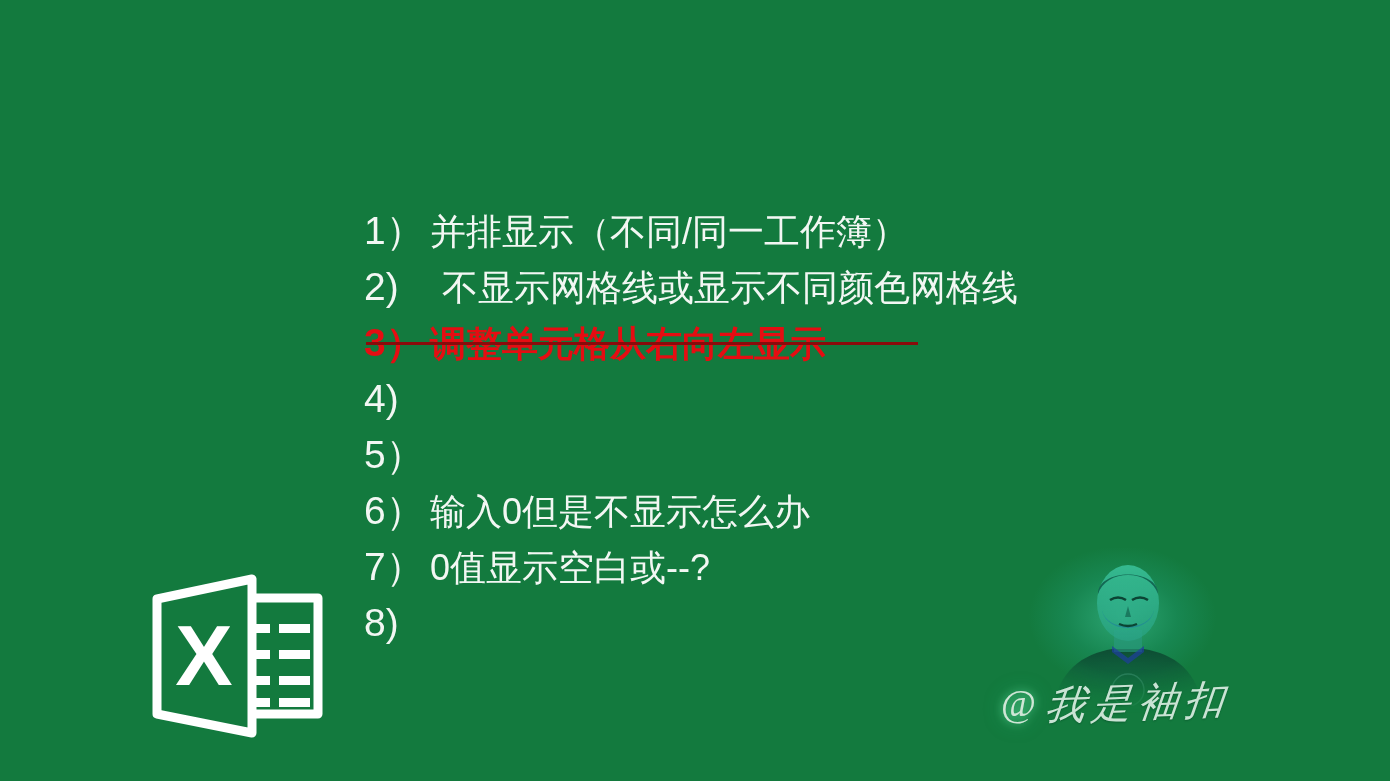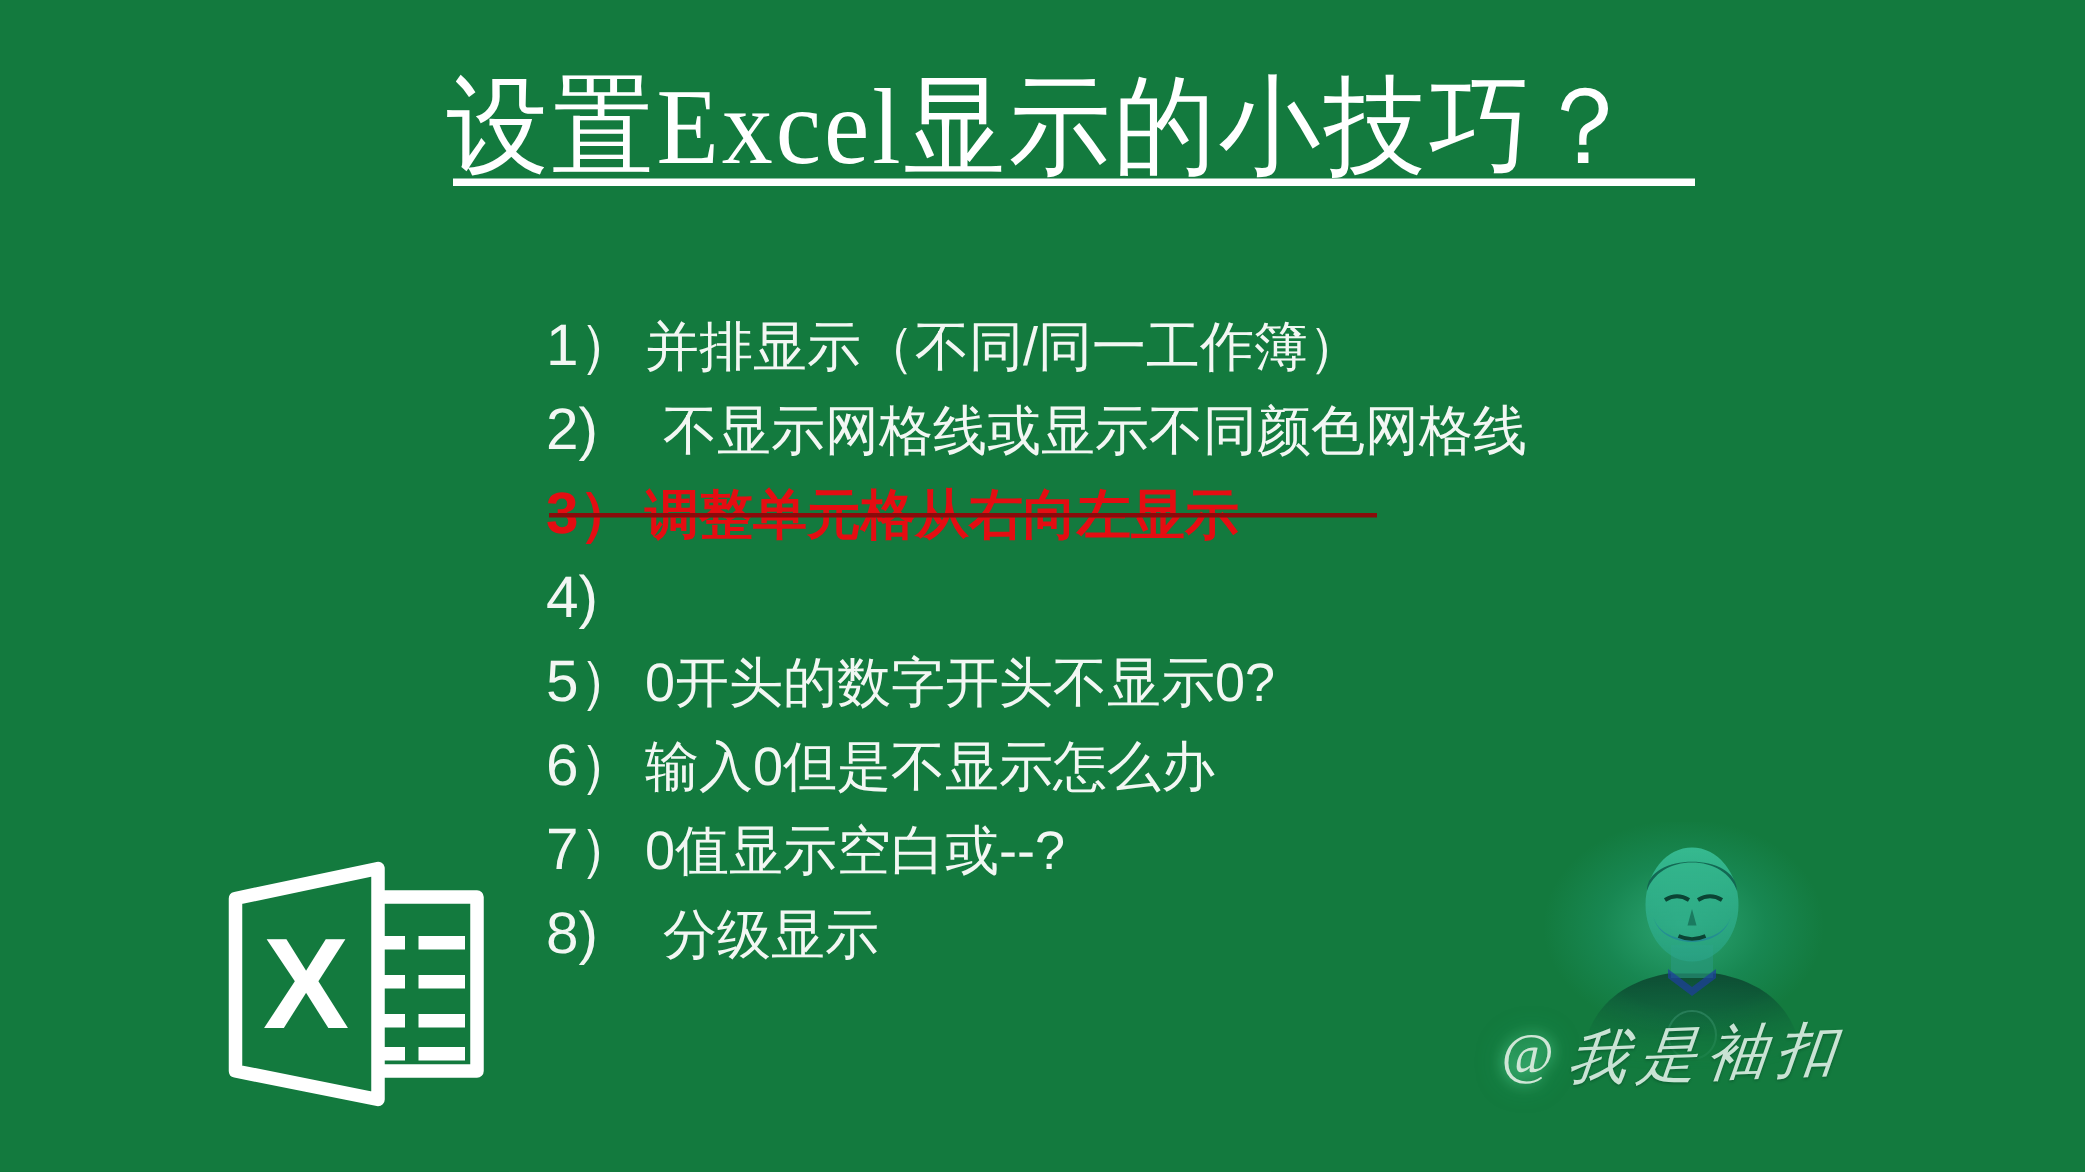--- a/index.html
+++ b/index.html
@@ -162,26 +162,20 @@
     transform: skewX(-8deg) rotate(-2.2deg);
     text-shadow: 0 1px 2px rgba(0, 60, 30, 0.45);
     opacity: 0.93;
   }
 </style>
 </head>
 <body>
 
 <div id="slide">
 
-  <div id="title-block">
-    <div id="title-inner">
-      <span id="title-text">设置Excel显示的小技巧？</span>
-      <div id="title-underline"></div>
-    </div>
-  </div>
 
   <div id="list">
 
     <div class="list-item">
       <span class="item-num">1）</span>
       <span class="item-text">并排显示（不同/同一工作簿）</span>
     </div>
 
     <div class="list-item spaced">
       <span class="item-num">2)</span>
@@ -193,36 +187,34 @@
       <span class="item-text">调整单元格从右向左显示</span>
       <span class="strike-line"></span>
     </div>
 
     <div class="list-item spaced">
       <span class="item-num">4)</span>
     </div>
 
     <div class="list-item">
       <span class="item-num">5）</span>
-      <span class="item-text">0开头的数字开头不显示0?</span>
     </div>
 
     <div class="list-item">
       <span class="item-num">6）</span>
       <span class="item-text">输入0但是不显示怎么办</span>
     </div>
 
     <div class="list-item">
       <span class="item-num">7）</span>
       <span class="item-text">0值显示空白或--?</span>
     </div>
 
     <div class="list-item spaced">
       <span class="item-num">8)</span>
-      <span class="item-text">分级显示</span>
     </div>
 
   </div>
 
   <div id="excel-logo">
     <svg width="188" height="168" viewBox="0 0 188 168" aria-hidden="true">
 
       <path d="M 9 27 L 104 7 L 104 161 L 9 142 Z" fill="none" stroke="#ffffff" stroke-width="9" stroke-linejoin="round"></path>
 
       <path d="M 104 26 L 170 26 L 170 142 L 104 142" fill="none" stroke="#ffffff" stroke-width="9" stroke-linejoin="round"></path>

